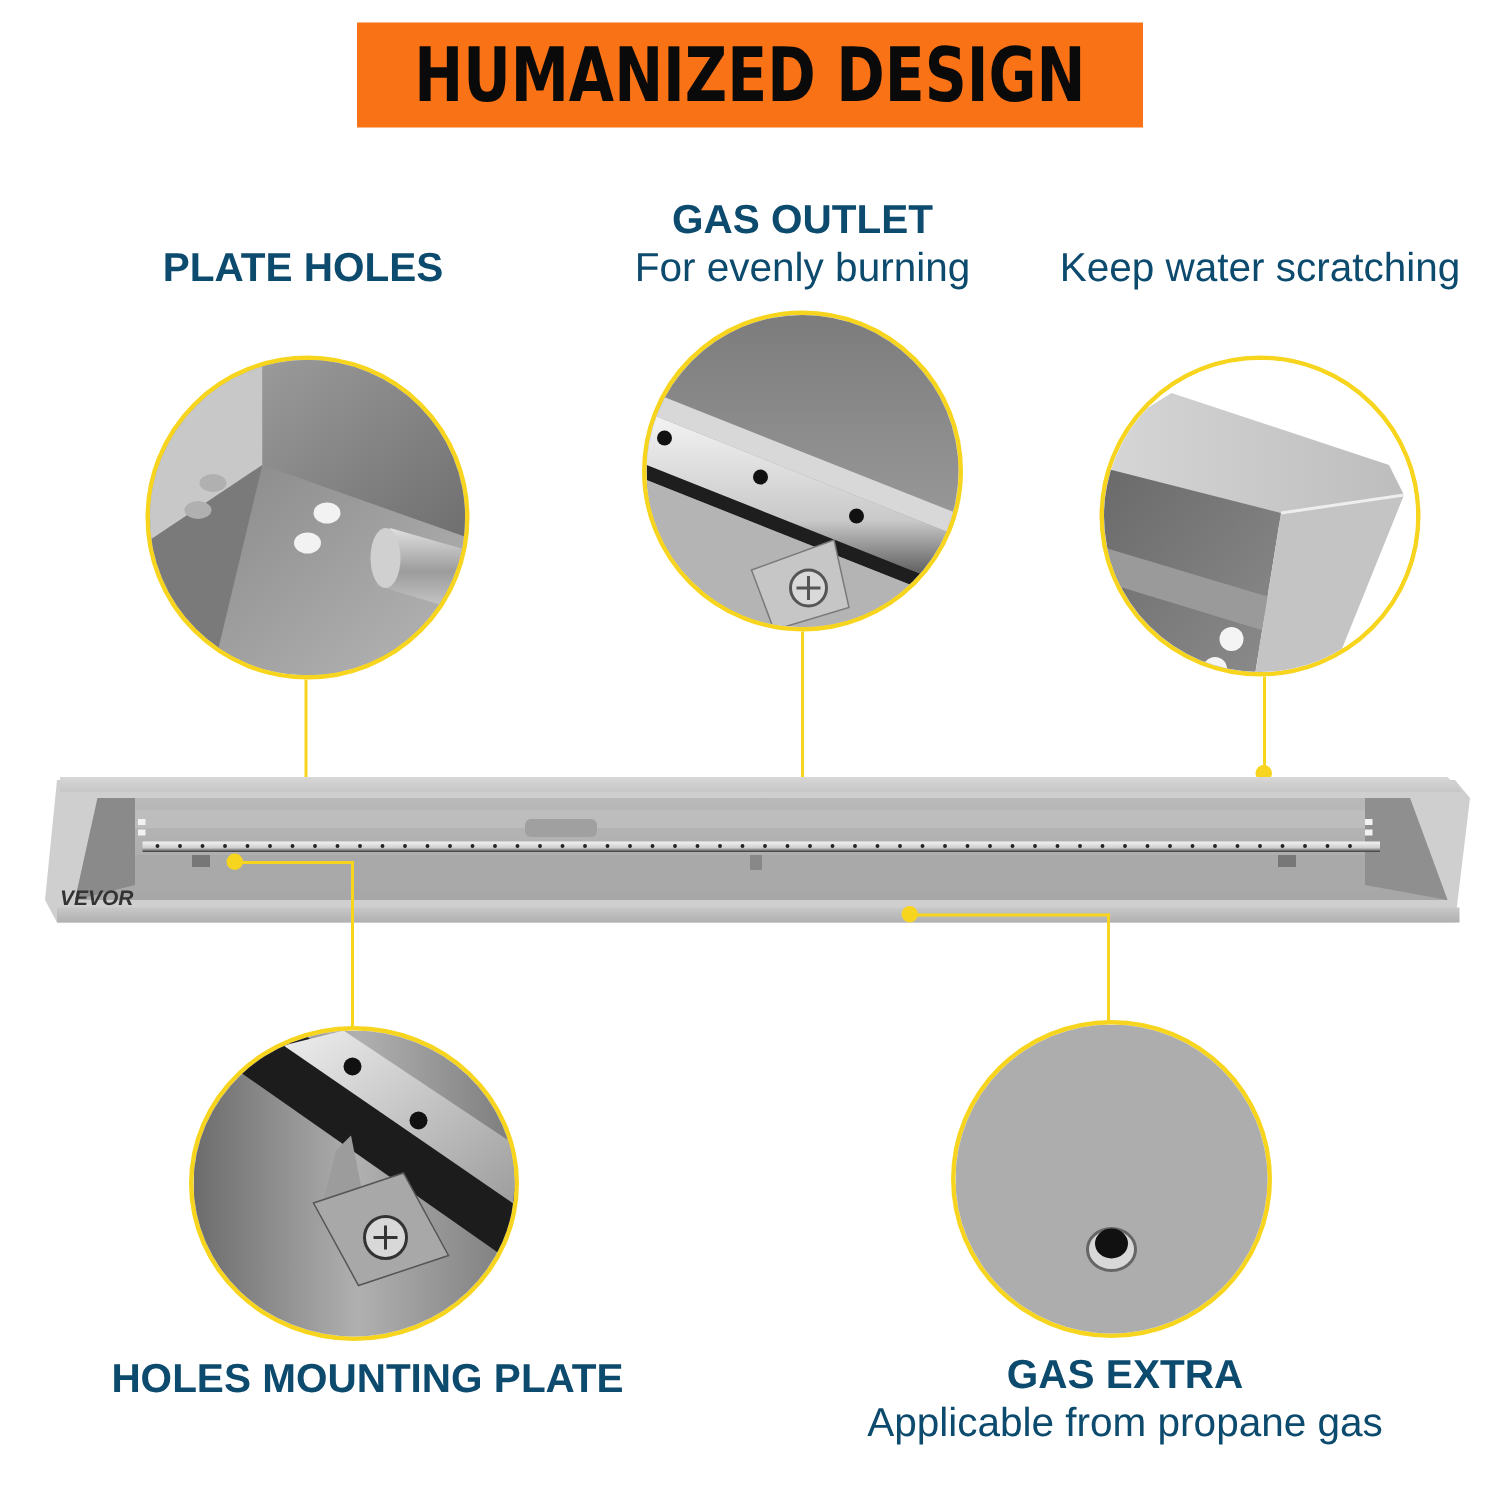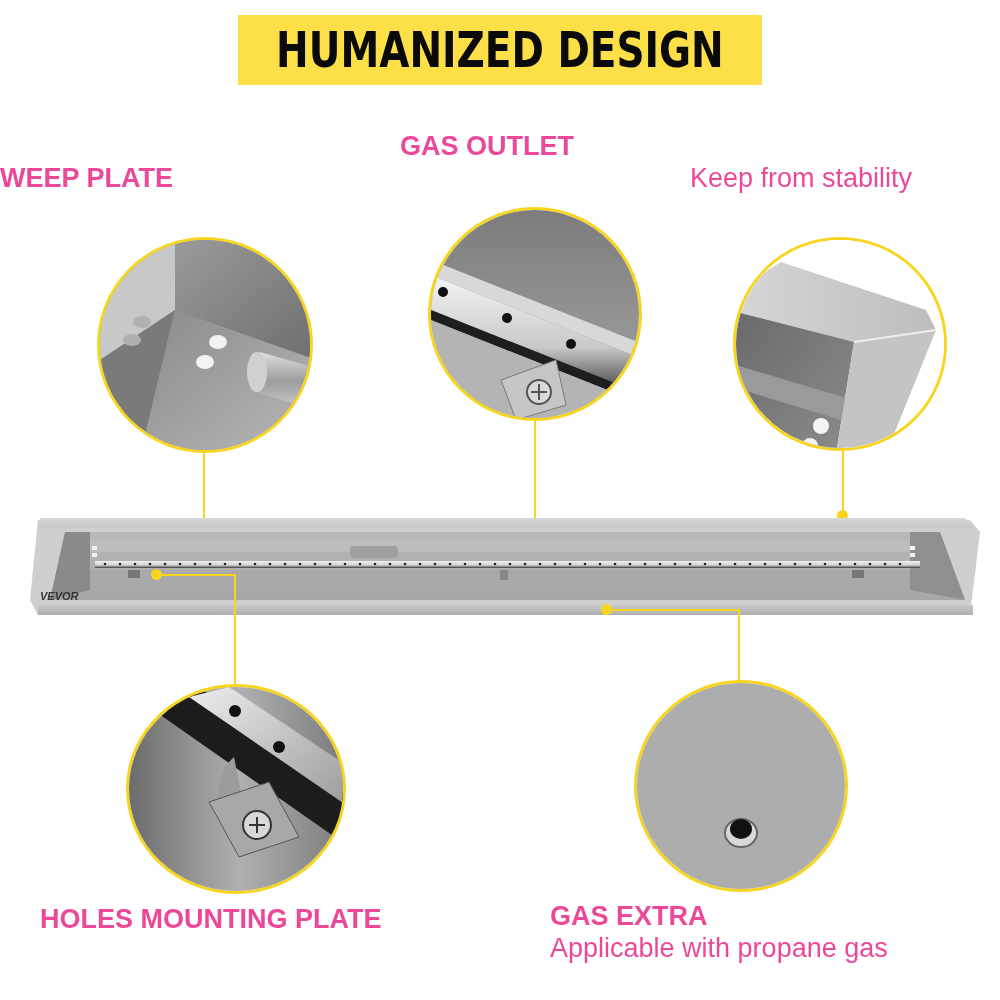--- a/index.html
+++ b/index.html
@@ -1,48 +1,49 @@
 <!DOCTYPE html>
 <html><head>
   <meta charset="utf-8">
   <style>
     html, body { margin: 0; padding: 0; background: #ffffff; }
     body { width: 1000px; height: 1000px; position: relative; overflow: hidden; font-family: "Liberation Sans", sans-serif; }
-    .banner { position: absolute; left: 238px; top: 15px; width: 524px; height: 70px; background: #fde047; display: flex; align-items: center; justify-content: center; }
+    .banner { position: absolute; left: 238px; top: 15px; width: 524px; height: 70px; background: #f97316; display: flex; align-items: center; justify-content: center; }
     .banner-text { font-family: "DejaVu Sans", sans-serif; font-weight: bold; font-size: 50px; letter-spacing: 0px; color: #0a0a0a; transform: scaleX(0.78); white-space: nowrap; }
-    .label { position: absolute; text-align: left; color: #ec4899; white-space: nowrap; }
+    .label { position: absolute; text-align: center; color: #0c4a6e; white-space: nowrap; }
     .label .title { font-weight: bold; font-size: 27px; line-height: 32px; }
     .label .sub { font-size: 27px; line-height: 32px; }
     .circle { position: absolute; border-radius: 50%; border: 3px solid #F7D51E; overflow: hidden; box-sizing: border-box; }
     .line { position: absolute; background: #F7D51E; }
     .dot { position: absolute; width: 11px; height: 11px; border-radius: 50%; background: #F7D51E; }
     svg { display: block; }
   </style>
 </head>
 <body>
 
 <div class="banner">
   <span class="banner-text">HUMANIZED DESIGN</span>
 </div>
 
 <div class="label" style="left:0; width:404px; top:162px;">
-  <div class="title">WEEP PLATE</div>
+  <div class="title">PLATE HOLES</div>
 </div>
 <div class="label" style="left:400px; width:270px; top:130px;">
   <div class="title">GAS OUTLET</div>
+  <div class="sub">For evenly burning</div>
 </div>
 <div class="label" style="left:690px; width:300px; top:162px;">
-  <div class="sub">Keep from stability</div>
+  <div class="sub">Keep water scratching</div>
 </div>
 <div class="label" style="left:40px; width:410px; top:903px;">
   <div class="title">HOLES MOUNTING PLATE</div>
 </div>
 <div class="label" style="left:550px; width:400px; top:900px;">
   <div class="title">GAS EXTRA</div>
-  <div class="sub">Applicable with propane gas</div>
+  <div class="sub">Applicable from propane gas</div>
 </div>
 
 <div class="circle" style="left:97px; top:237px; width:216px; height:216px;">
   <svg width="216" height="216" viewBox="0 0 216 216">
     <defs>
       <linearGradient id="g1a" x1="0" y1="0" x2="1" y2="1">
           <stop offset="0" stop-color="#9a9a9a"></stop>
           <stop offset="1" stop-color="#6e6e6e"></stop>
         </linearGradient>
       <linearGradient id="g1b" x1="0" y1="0" x2="1" y2="1">
@@ -214,21 +215,21 @@
     </g>
     <rect x="98" y="60" width="12" height="8" fill="#777"></rect>
     <rect x="470" y="60" width="8" height="10" fill="#888"></rect>
     <rect x="822" y="60" width="12" height="8" fill="#777"></rect>
     <rect x="62" y="36" width="5" height="4" fill="#f2f2f2"></rect>
     <rect x="62" y="43" width="5" height="4" fill="#f2f2f2"></rect>
     <rect x="880" y="36" width="5" height="4" fill="#f2f2f2"></rect>
     <rect x="880" y="43" width="5" height="4" fill="#f2f2f2"></rect>
     <rect x="8" y="95" width="935" height="10" fill="url(#trayBottom)"></rect>
   </svg>
-  <span style="position:absolute; left:10px; top:80px; font-size:11px; font-weight:bold; font-style:italic; color:#333;">VEVOR</span>
+  <span style="position:absolute; left:10px; top:80px; font-size:14px; font-weight:bold; font-style:italic; color:#333;">VEVOR</span>
 </div>
 
 <div class="line" style="left:156px; top:574px; width:80px; height:2px;"></div>
 <div class="dot" style="left:151px; top:569px;"></div>
 <div class="line" style="left:234px; top:574px; width:2px; height:111px;"></div>
 <div class="circle" style="left:126px; top:684px; width:220px; height:210px;">
   <svg width="220" height="210" viewBox="0 0 220 210">
     <defs>
       <linearGradient id="g4a" x1="0" y1="0" x2="1" y2="0">
           <stop offset="0" stop-color="#6c6c6c"></stop>

